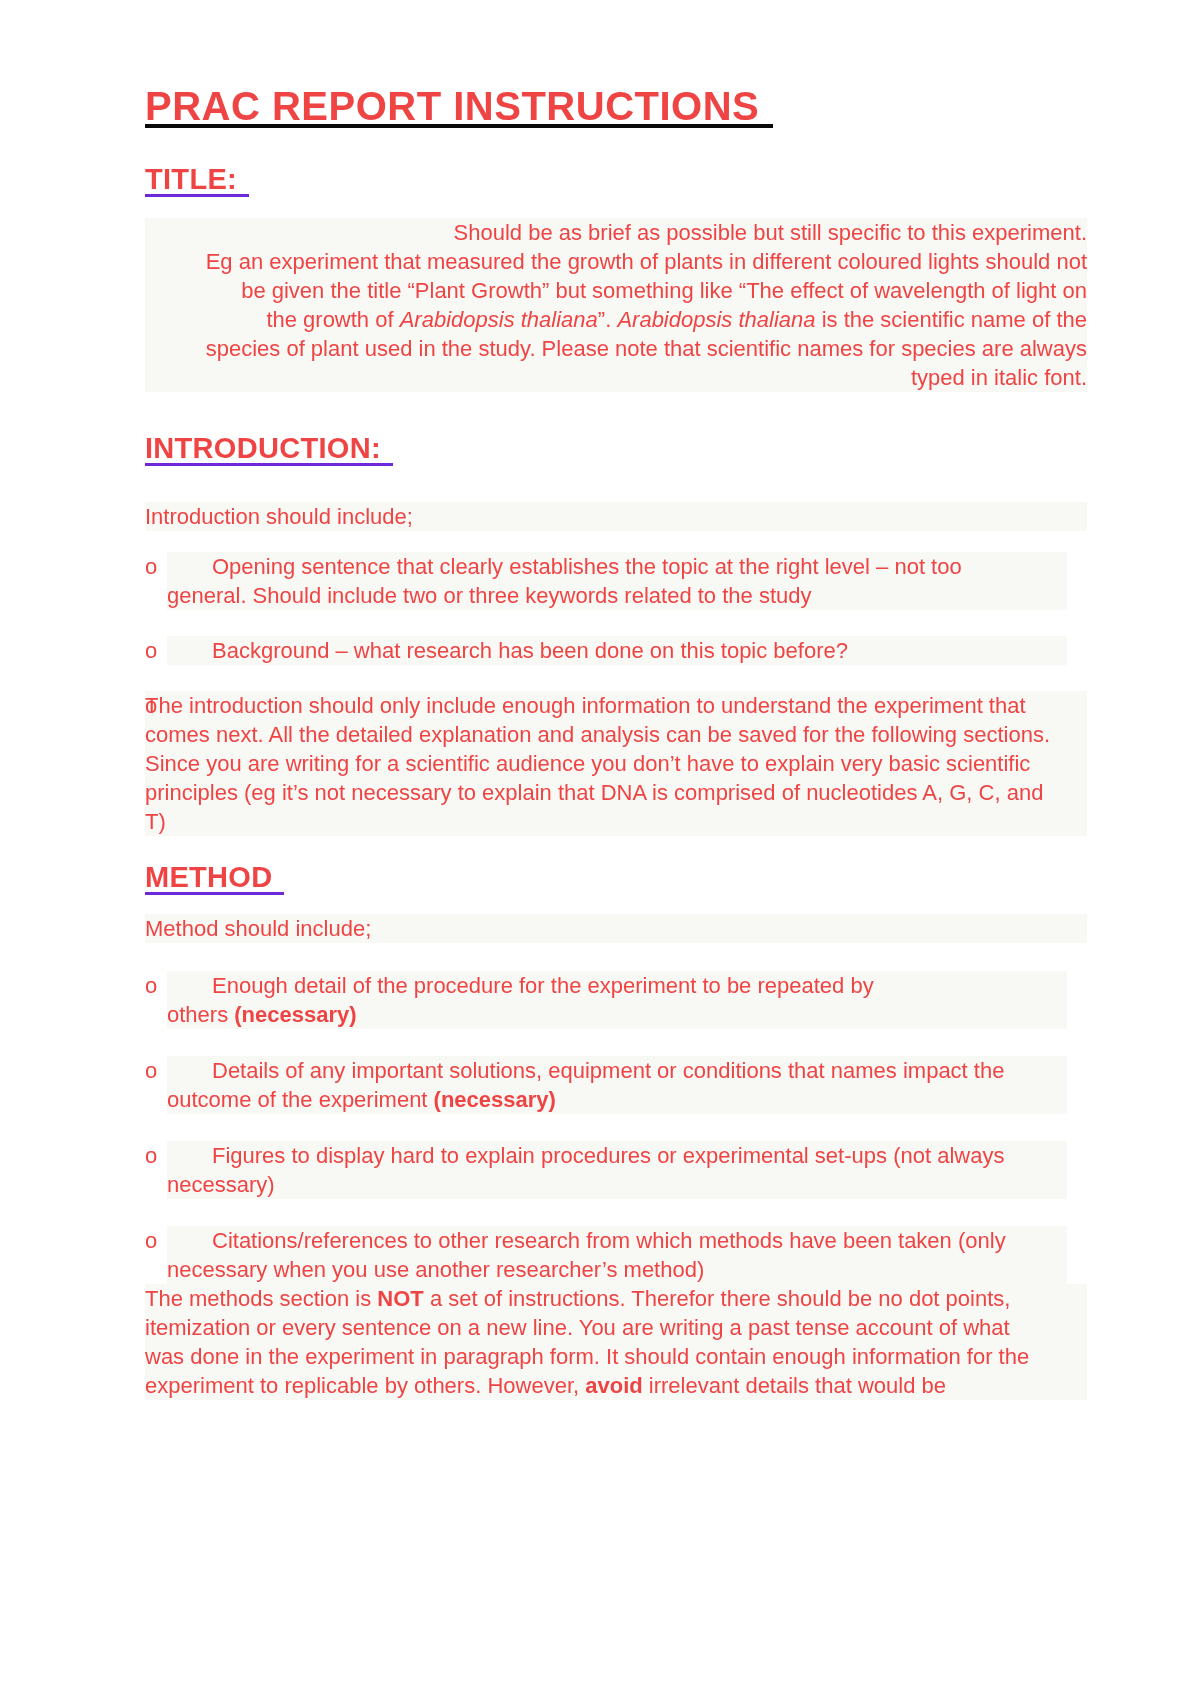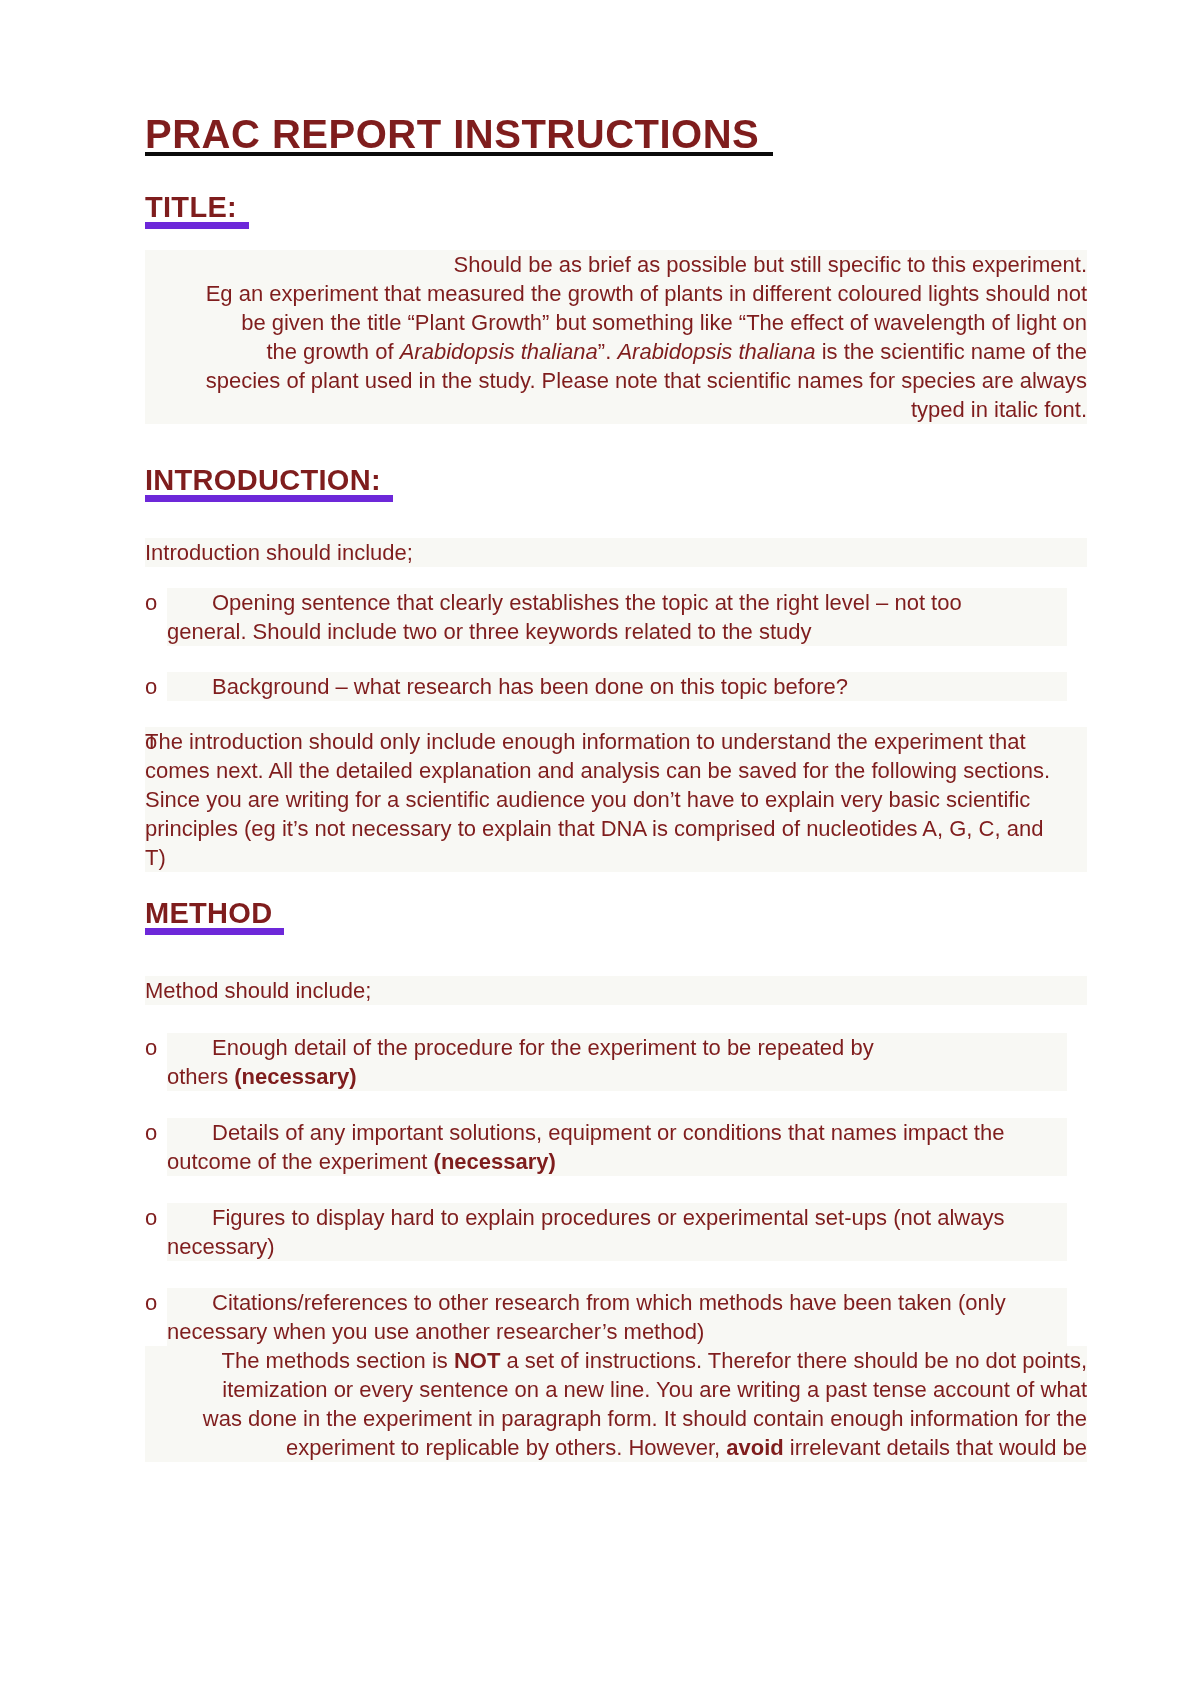--- a/index.html
+++ b/index.html
@@ -6,24 +6,24 @@
     margin: 0;
     padding: 0;
     background: #ffffff;
   }
   .page {
     position: relative;
     width: 1200px;
     height: 1698px;
     box-sizing: border-box;
     background: #ffffff;
-    padding: 116px 55px 0 145px;
+    padding: 88px 55px 0 145px;
     overflow: hidden;
     font-family: "Liberation Sans", sans-serif;
-    color: #7f1d1d;
+    color: #ef4444;
   }
   
   .h1 {
     font-size: 40px;
     font-weight: 700;
     line-height: 36px;
     letter-spacing: 0.5px;
     margin: 0;
   }
   .h1 .u {
@@ -34,43 +34,43 @@
   
   .h2 {
     font-size: 29px;
     font-weight: 700;
     line-height: 27px;
     letter-spacing: 0.3px;
     margin: 0;
   }
   .h2 .u {
     display: inline-block;
-    border-bottom: 7px solid #6d28d9;
+    border-bottom: 3px solid #6d28d9;
     padding-right: 12px;
     padding-bottom: 1px;
   }
   .h2-title  { margin-top: 38px; }
   .h2-intro  { margin-top: 43px; }
   .h2-method { margin-top: 28px; }
 
   
   .body-text {
     font-size: 22px;
     line-height: 29px;
     white-space: pre-wrap;
     margin: 0;
   }
   .tint { background: #f8f8f4; }
   .para { max-width: 942px; }
 
   .para-title   { margin-top: 21px; text-align: right; }
   .lead-intro   { margin-top: 36px; max-width: 942px; }
   .para-intro   { margin-top: 4px; }
-  .lead-method  { margin-top: 41px; max-width: 942px; }
-  .para-method  { margin-top: 0; text-align: right; }
+  .lead-method  { margin-top: 19px; max-width: 942px; }
+  .para-method  { margin-top: 0; }
 
   
   .bullet {
     position: relative;
     margin-left: 22px;      
     text-indent: 45px;      
     max-width: 900px;
   }
   .bullet .marker {
     position: absolute;

